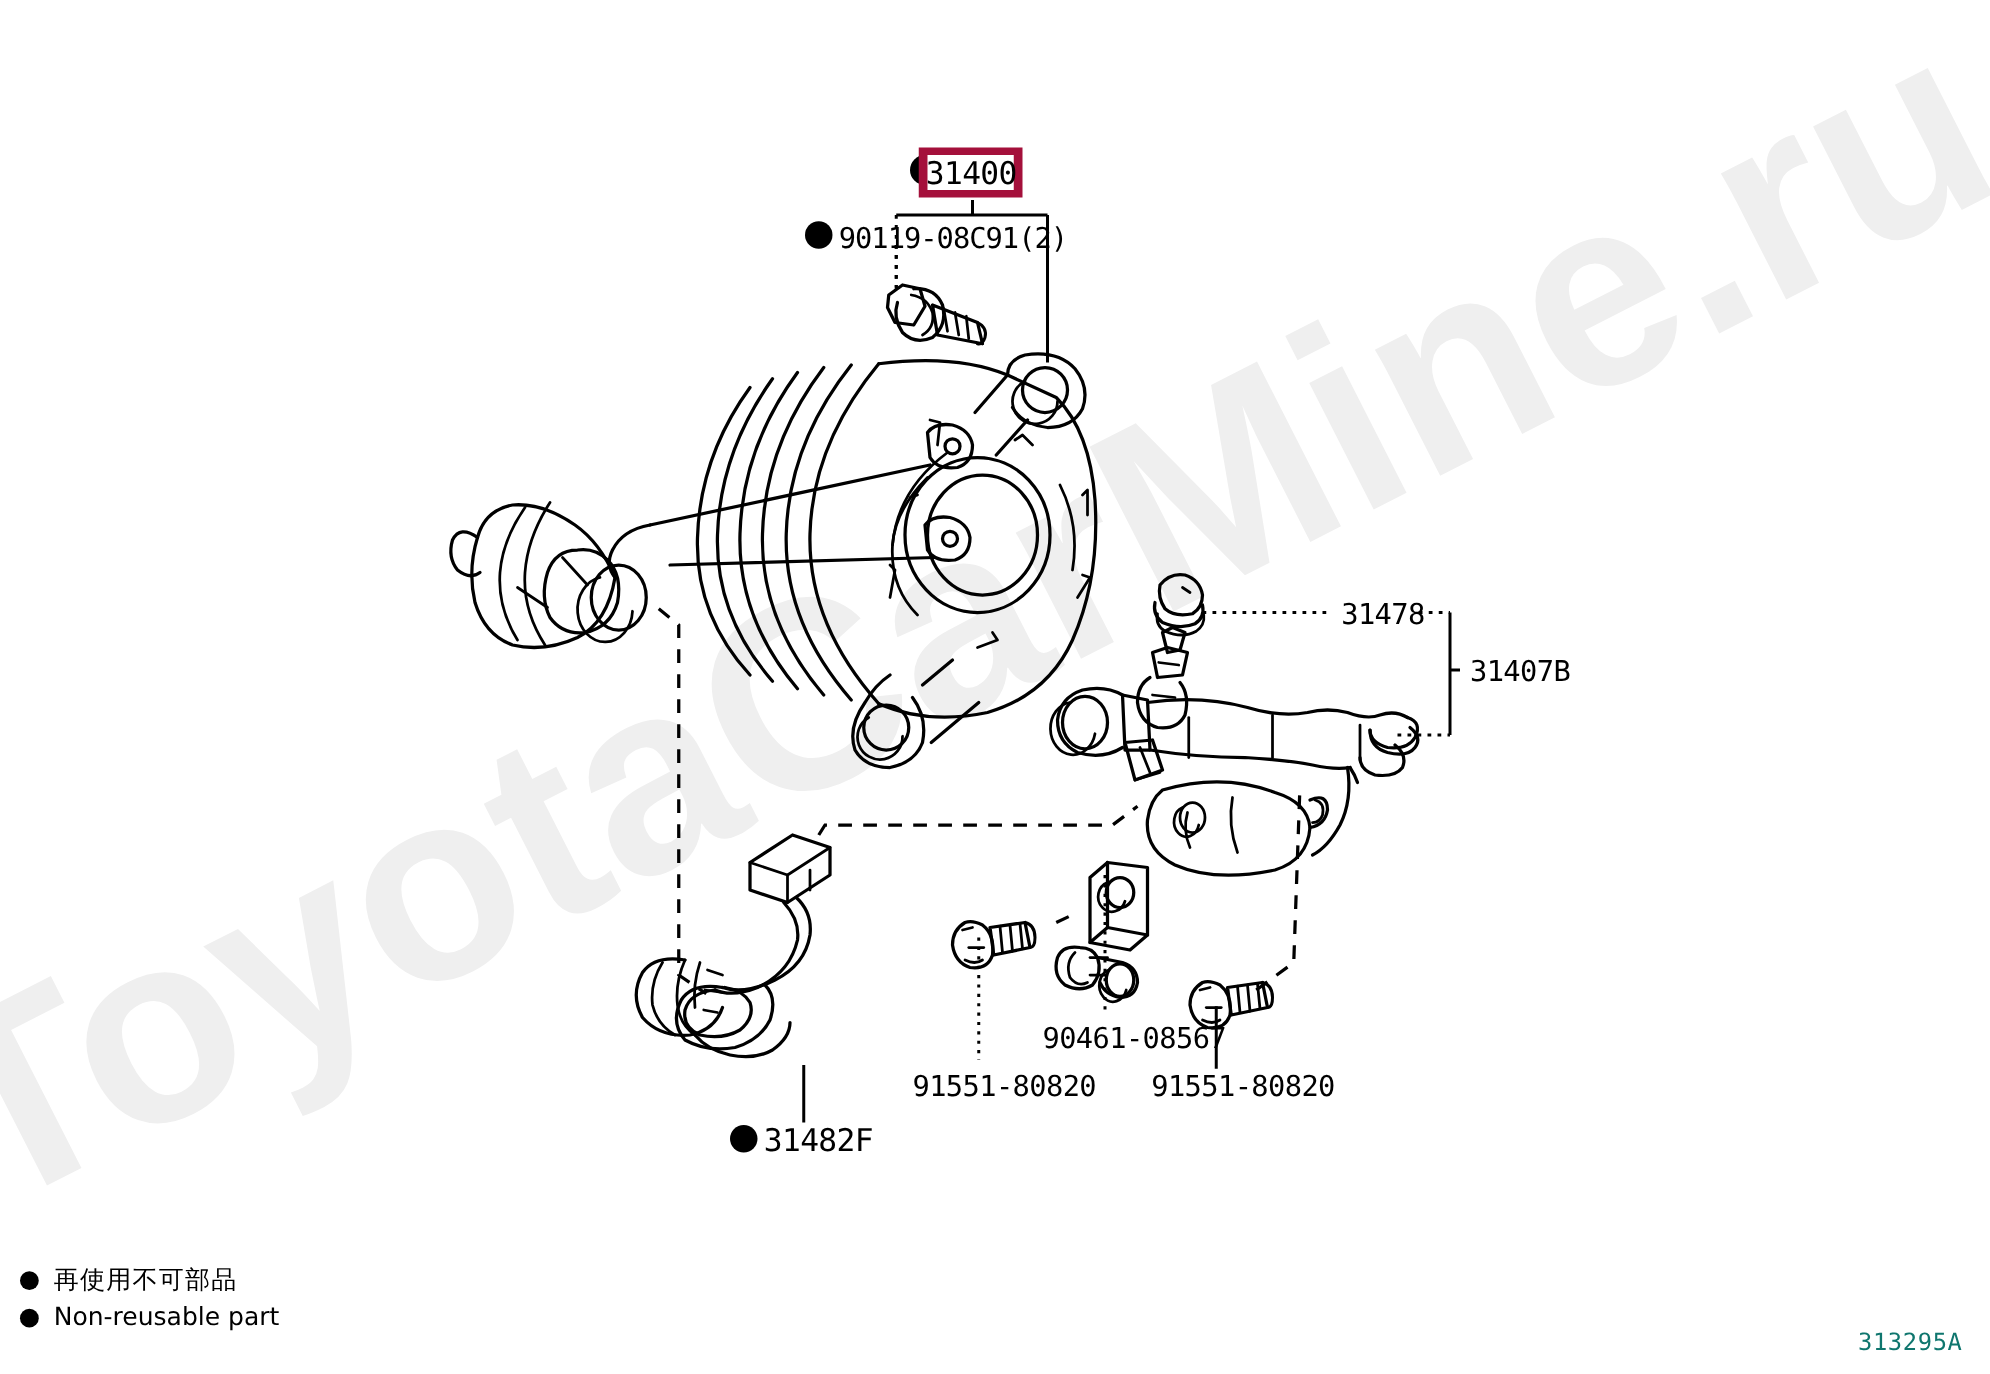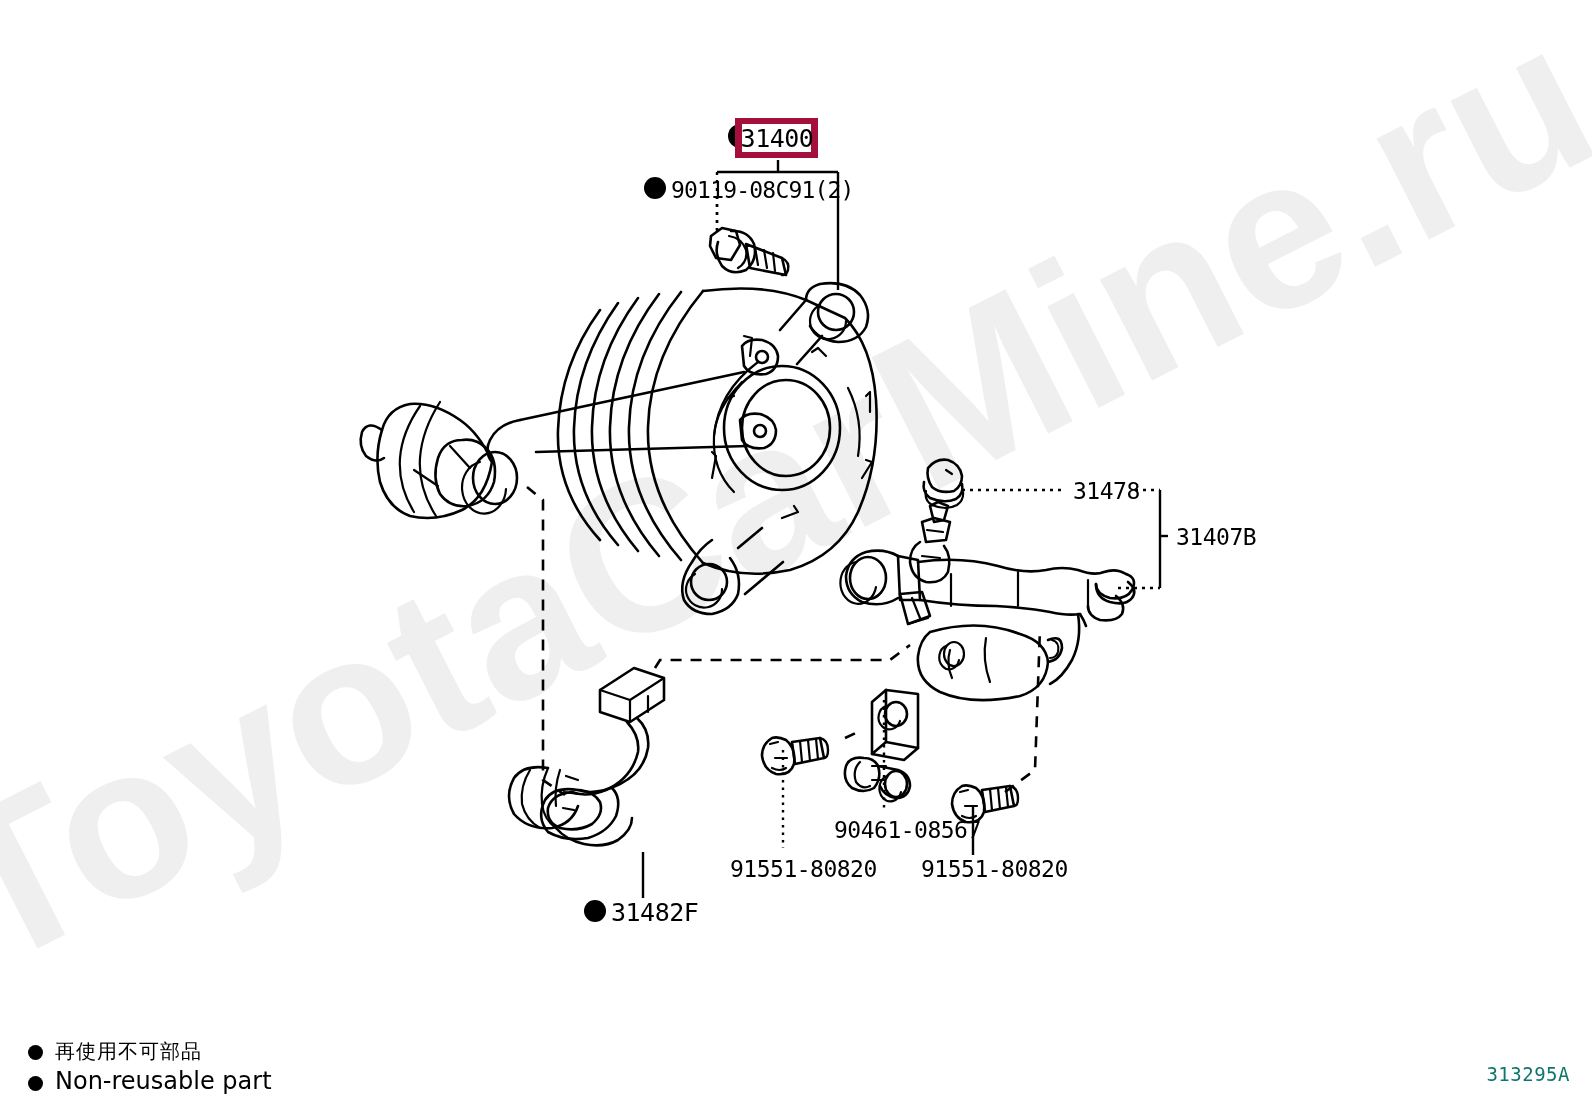--- a/index.html
+++ b/index.html
@@ -27,28 +27,27 @@
   .wm {
     position: absolute;
     left: 0;
     top: 0;
     width: 1592px;
     height: 1099px;
     pointer-events: none;
   }
   .legend {
     position: absolute;
-    left: 28px;
+    left: 16px;
     top: 1008px;
     font-family: "DejaVu Sans", sans-serif;
     font-size: 19px;
     color: #000;
     line-height: 30px;
     white-space: nowrap;
-    margin-top: 28px;
   }
   .legend-row {
     display: block;
     height: 30px;
   }
   .legend-bullet {
     display: inline-block;
     width: 15px;
     height: 15px;
     border-radius: 50%;
@@ -60,21 +59,21 @@
     display: inline-block;
     vertical-align: 1px;
   }
   .legend-jp {
     font-family: "DejaVu Sans", sans-serif;
     font-size: 20px;
     letter-spacing: 1px;
   }
   .legend-en {
     font-family: "DejaVu Sans", sans-serif;
-    font-size: 24px;
+    font-size: 20px;
     letter-spacing: 0px;
   }
   .sheet-id {
     position: absolute;
     right: 22px;
     bottom: 14px;
     font-family: "DejaVu Sans Mono", monospace;
     font-size: 19px;
     letter-spacing: 0.5px;
     color: #0f766e;

